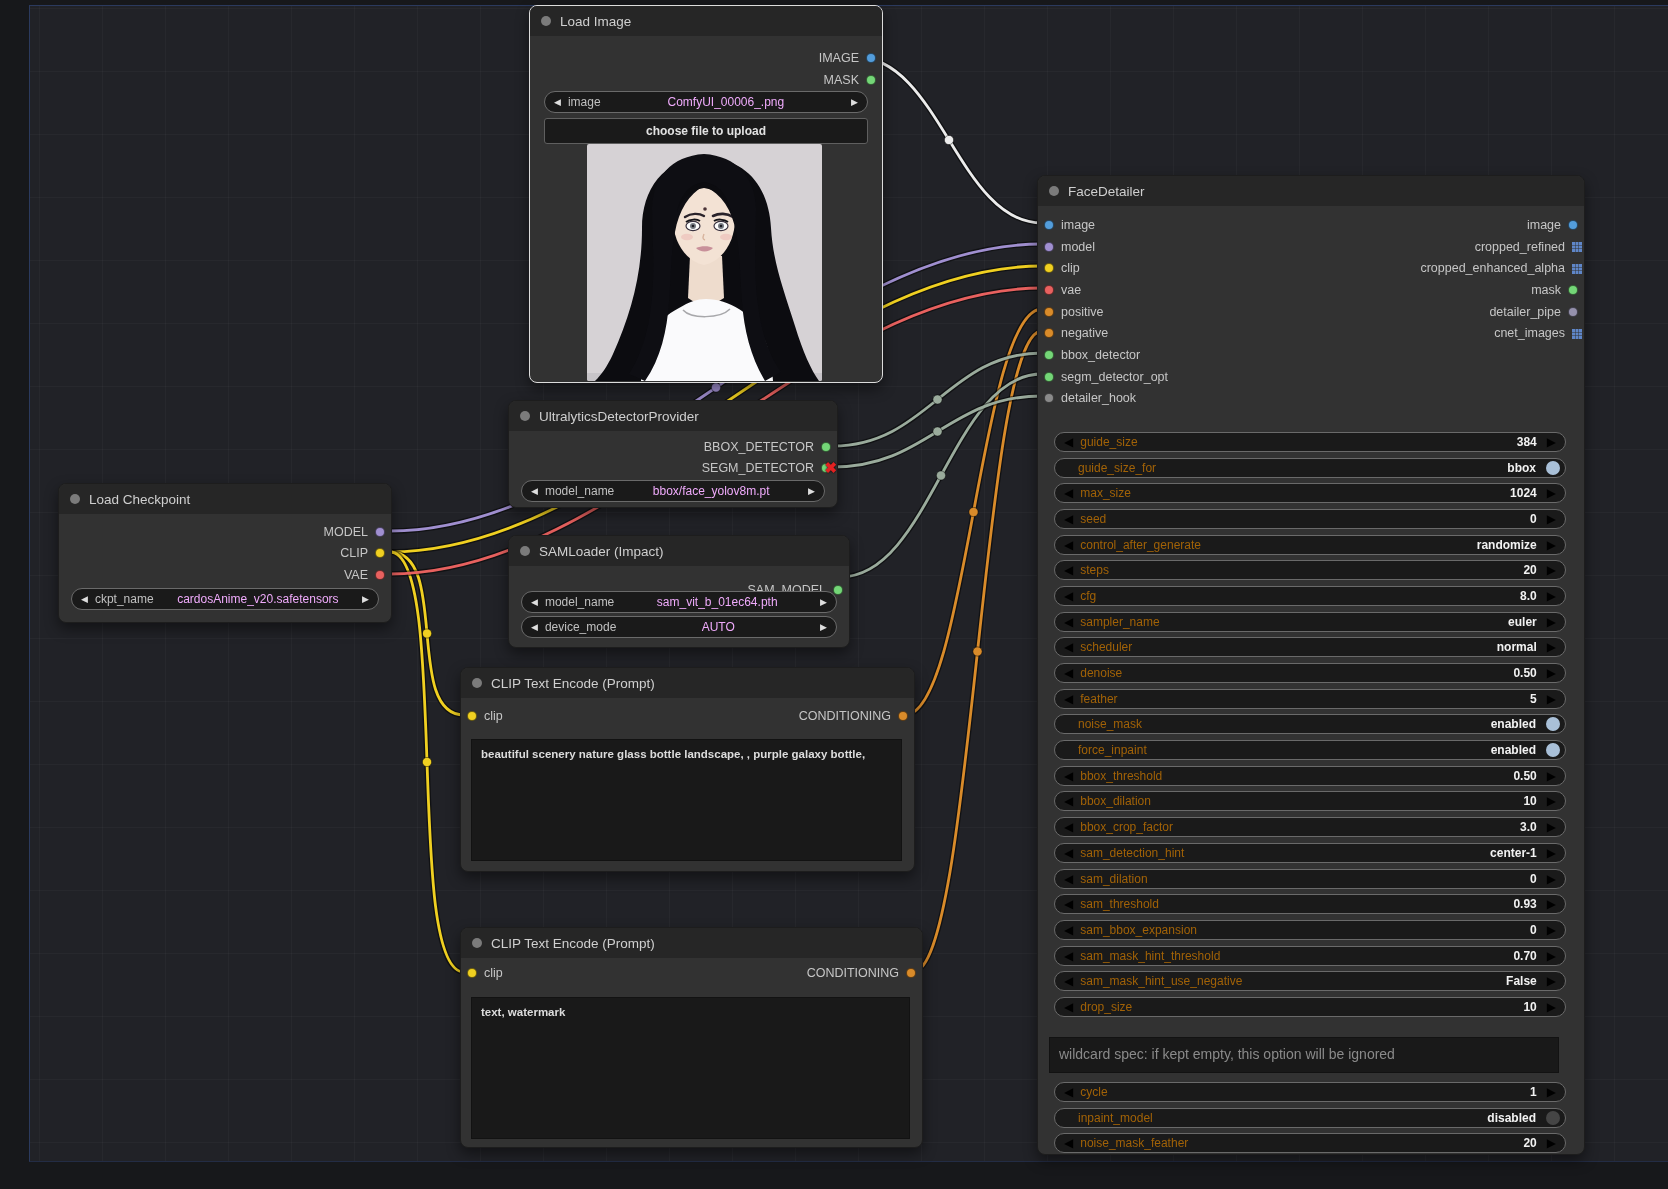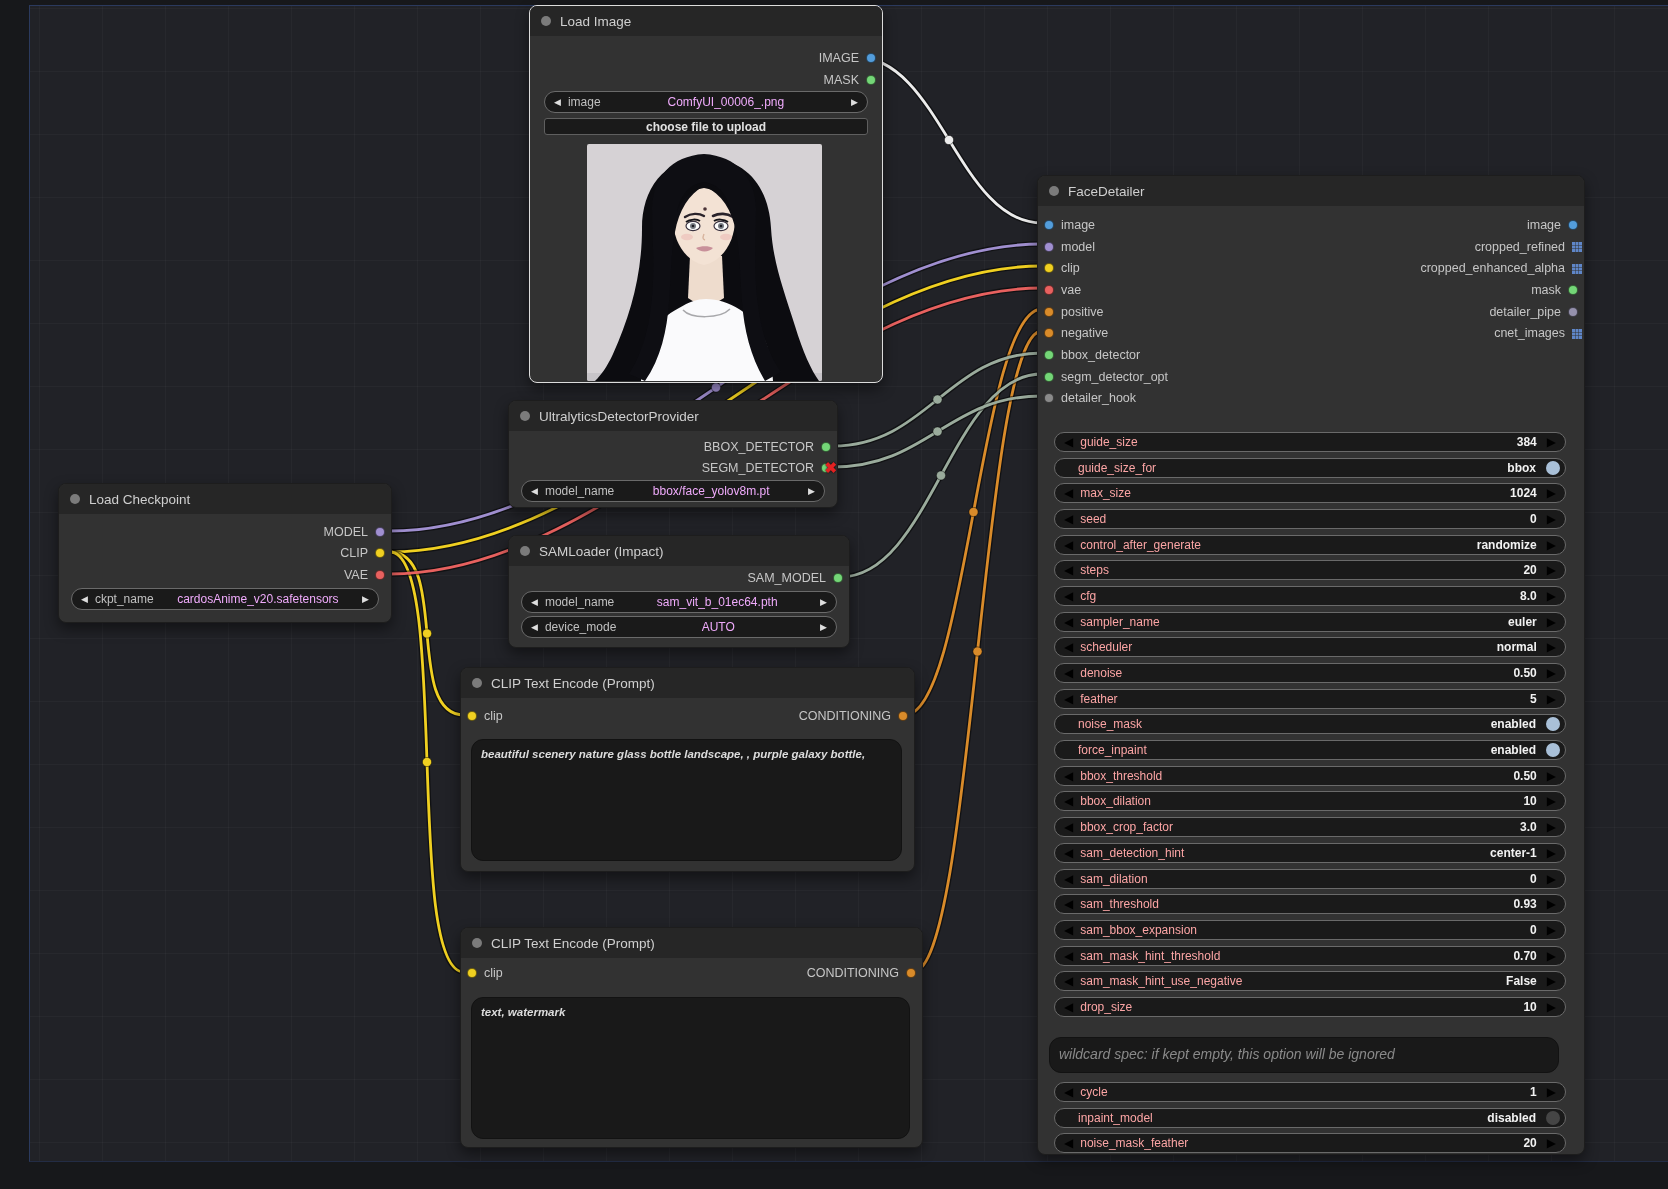--- a/index.html
+++ b/index.html
@@ -25,37 +25,37 @@
   .pdot{width:10px;height:10px;border-radius:50%;border:1px solid rgba(0,0,0,.55);flex:0 0 auto;}
   .xmark{position:absolute;right:-7px;top:-4px;color:#e32222;font-size:15px;font-weight:bold;
     text-shadow:0 0 2px #000;line-height:1;}
   .pill{position:absolute;height:22px;background:#1a1a1a;border:1px solid #6a6a6a;border-radius:11px;
     display:flex;align-items:center;gap:7px;padding:0 9px;font-size:12px;color:#c0c0c0;}
   .pill .arr{font-size:9px;color:#dedede;flex:0 0 auto;line-height:1;}
   .pill .plabel{color:#c0c0c0;white-space:nowrap;}
   .pill .pvalue{color:#f0abfc;font-weight:normal;white-space:nowrap;}
   .pill.center .pvalue{flex:1;text-align:center;}
   .toggle-circle{width:14px;height:14px;border-radius:50%;flex:0 0 auto;margin-right:-4px;}
-  .nbutton{position:absolute;height:17px;background:#1a1a1a;border:1px solid #5f5f5f;border-radius:3px;
+  .nbutton{position:absolute;height:26px;background:#1a1a1a;border:1px solid #5f5f5f;border-radius:3px;
     display:flex;align-items:center;justify-content:center;color:#e2e2e2;font-size:12px;font-weight:bold;}
-  .ntext{position:absolute;background:#191919;border:1px solid #121212;border-radius:12px;color:#dcdcdc;
-    font-size:11.5px;font-weight:600;padding:7px 9px;line-height:1.35;overflow:hidden;font-style:italic;}
+  .ntext{position:absolute;background:#191919;border:1px solid #121212;border-radius:0;color:#dcdcdc;
+    font-size:11.5px;font-weight:600;padding:7px 9px;line-height:1.35;overflow:hidden;}
   .ntext.placeholder{color:#8a8a8a;font-weight:normal;font-size:14px;}
   .imgprev{position:absolute;border-radius:2px;overflow:hidden;}
   
   #fd-inputs{position:absolute;left:6px;top:38px;right:6px;}
   #fd-outputs{position:absolute;right:6px;top:38px;}
   .fd-iorow{height:21.7px;display:flex;align-items:center;gap:7px;font-size:12.5px;color:#c6c6c6;}
   .fd-iorow.out{justify-content:flex-end;}
   #fd-widgets{position:absolute;left:16px;right:18px;top:253px;}
   #fd-tail{position:absolute;left:16px;right:18px;top:903px;}
   .wrow{height:25.7px;display:flex;align-items:center;}
   .wpill{flex:1;height:20px;background:#1a1a1a;border:1px solid #6a6a6a;border-radius:10px;
     display:flex;align-items:center;gap:7px;padding:0 9px;font-size:12px;}
-  .wpill .plabel{color:#fca5a5;white-space:nowrap;}
+  .wpill .plabel{color:#a16207;white-space:nowrap;}
   .wpill .pvalue{flex:1;text-align:right;color:#f2f2f2;font-weight:bold;white-space:nowrap;padding-right:3px;}
   .grid-icon{width:3px;height:3px;margin:0 3px 6px 0;background:currentColor;flex:0 0 auto;
     box-shadow:3.5px 0,7px 0,0 3.5px,3.5px 3.5px,7px 3.5px,0 7px,3.5px 7px,7px 7px;}
 </style>
 </head>
 <body>
 
 <div id="stage">
   <div id="canvas"></div>
   <svg id="wires" xmlns="http://www.w3.org/2000/svg">
@@ -193,21 +193,21 @@
       <span class="pvalue">cardosAnime_v20.safetensors</span>
       <span class="arr">▶</span>
     </div>
   </div>
 
   <div class="node" style="left:508px;top:535px;width:342px;height:113px;">
     <div class="ntitle">
       <span class="tdot"></span>
       <span>SAMLoader (Impact)</span>
     </div>
-    <div class="io-row out" style="top:32px;">
+    <div class="io-row out" style="top:44px;">
       <span>SAM_MODEL</span>
       <span class="pdot" style="background: rgb(116, 214, 119);"></span>
     </div>
     <div class="pill center" style="left:12px;right:12px;top:55px;">
       <span class="arr">◀</span>
       <span class="plabel">model_name</span>
       <span class="pvalue">sam_vit_b_01ec64.pth</span>
       <span class="arr">▶</span>
     </div>
     <div class="pill center" style="left:12px;right:12px;top:80px;">

